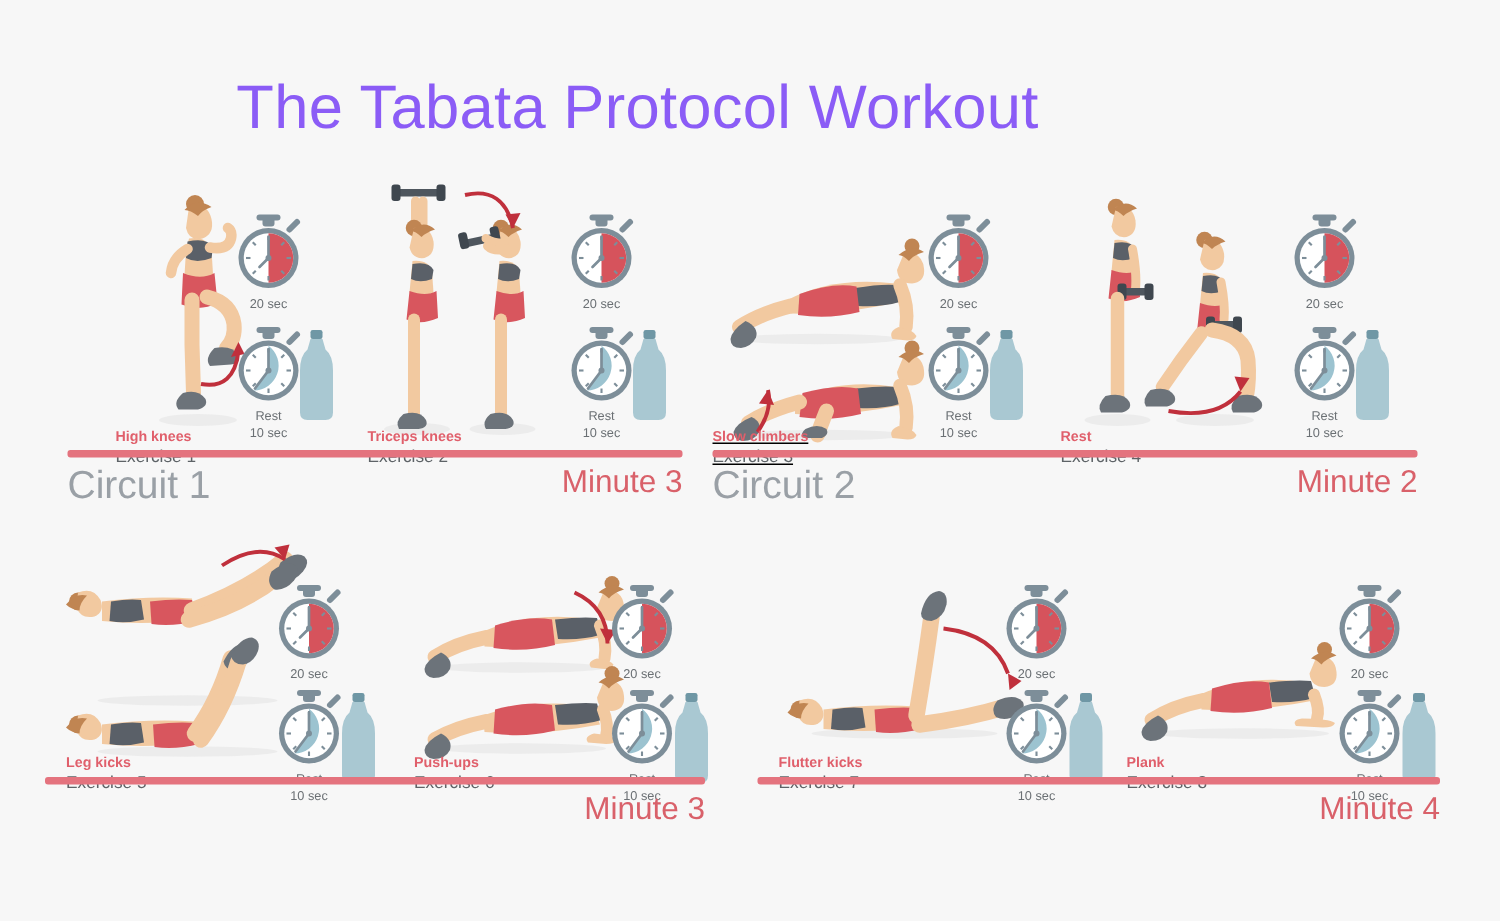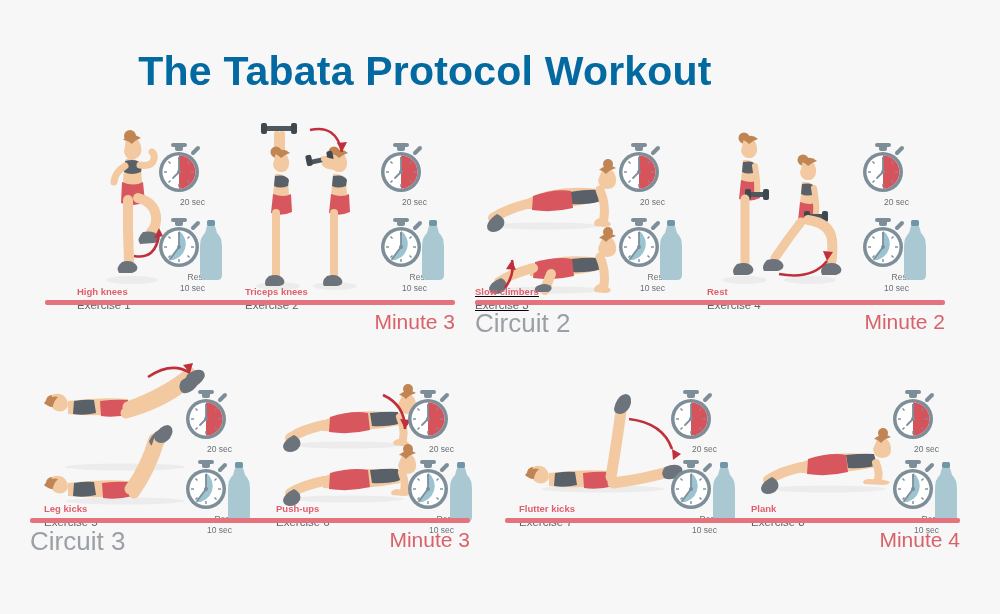--- a/index.html
+++ b/index.html
@@ -8,21 +8,21 @@
     background:#f7f7f7;
     font-family:"Liberation Sans", sans-serif;
     overflow:hidden;
     position:relative;
   }
   .page{position:relative;width:1000px;height:614px;}
 
   .title{
     position:absolute;top:48px;left:0;width:850px;
     text-align:center;
-    font-size:41px;font-weight:700;color:#0369a1;
+    font-size:41px;font-weight:400;color:#8b5cf6;
     letter-spacing:0.2px;
   }
 
   
   .circuit{position:absolute;}
   .c1{left:45px;  top:110px; width:410px; height:235px;}
   .c2{left:475px; top:110px; width:470px; height:235px;}
   .c3{left:30px;  top:355px; width:440px; height:215px;}
   .c4{left:505px; top:355px; width:455px; height:215px;}
 
@@ -40,21 +40,21 @@
     font-size:21px;color:#d9616a;font-weight:400;
   }
   .c3 .minute-label,.c4 .minute-label{top:173px;}
 
   
   .cap{position:absolute;line-height:1.22;}
   .cap .nm{font-size:9.5px;color:#e05f6b;font-weight:700;white-space:nowrap;}
   .cap .ex{font-size:11.5px;color:#5e6367;white-space:nowrap;}
 
   
-  .timer{position:absolute;width:52px;text-align:right;}
+  .timer{position:absolute;width:52px;text-align:center;}
   .timer .tlab{font-size:8.5px;color:#6b7074;line-height:1.25;margin-top:2px;white-space:pre-line;}
   .bottle{position:absolute;}
 
   
   .fig{position:absolute;}
   svg{display:block;overflow:visible;}
 </style>
 </head>
 <body>
 
@@ -250,20 +250,21 @@
     </div>
 
     <div class="bottle" style="left:375px;top:110px;">
       <svg width="26" height="60" viewBox="0 0 26 60">
         <rect x="9" y="0" width="8" height="6" rx="1.5" fill="#6f97a5"></rect>
         <path d="M9 6 h8 l2 7 q5 4 5 14 l0 28 q0 5 -5 5 l-12 0 q-5 0 -5 -5 l0 -28 q0 -10 5 -14 z" fill="#a9c8d2"></path>
       </svg>
     </div>
 
     <div class="bar"></div>
+    <div class="circuit-label">Circuit 1</div>
     <div class="minute-label">Minute 3</div>
   </div>
 
   <div class="circuit c2">
 
     <div class="fig" style="left:0px;top:38px;">
       <svg width="160" height="150" viewBox="0 0 160 150">
 
         <ellipse cx="70" cy="78" rx="55" ry="3.5" fill="#ececec"></ellipse>
         <circle cx="133" cy="16" r="5" fill="#c08552"></circle>
@@ -649,21 +650,20 @@
     </div>
 
     <div class="bottle" style="left:418px;top:107px;">
       <svg width="26" height="60" viewBox="0 0 26 60">
         <rect x="9" y="0" width="8" height="6" rx="1.5" fill="#6f97a5"></rect>
         <path d="M9 6 h8 l2 7 q5 4 5 14 l0 28 q0 5 -5 5 l-12 0 q-5 0 -5 -5 l0 -28 q0 -10 5 -14 z" fill="#a9c8d2"></path>
       </svg>
     </div>
 
     <div class="bar"></div>
-    <div class="circuit-label">Circuit 3</div>
     <div class="minute-label">Minute 3</div>
   </div>
 
   <div class="circuit c4">
 
     <div class="fig" style="left:8px;top:22px;">
       <svg width="180" height="120" viewBox="0 0 180 120">
         <ellipse cx="90" cy="112" rx="62" ry="3.5" fill="#ececec"></ellipse>
         <circle cx="20" cy="96" r="6" fill="#c08552"></circle>
         <path d="M20 90 q10 -4 15 5 q3 8 -4 11 q-9 2 -12 -6z" fill="#f2c9a0"></path>

